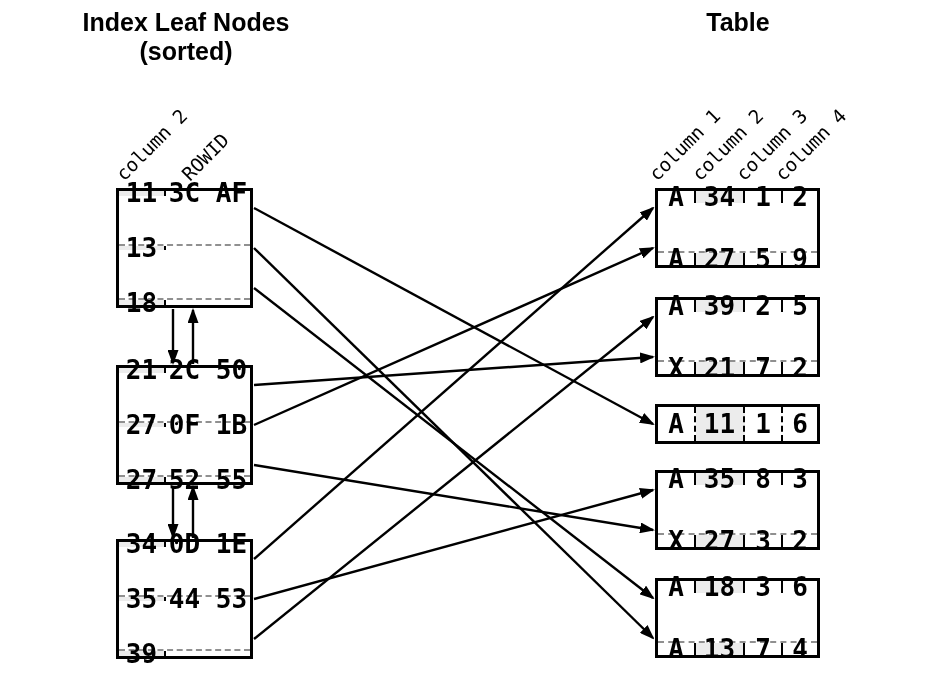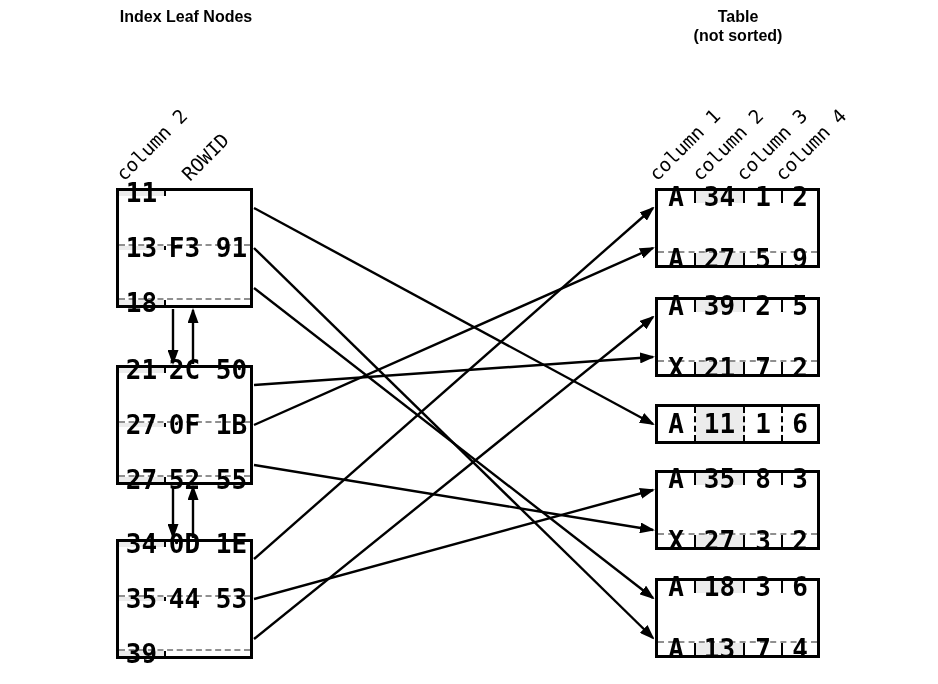--- a/index.html
+++ b/index.html
@@ -3,21 +3,21 @@
 <meta charset="utf-8">
 <style>
   html,body { margin:0; padding:0; background:#ffffff; }
   #diagram {
     position:relative; width:938px; height:684px; background:#fff;
     font-family:"DejaVu Sans Mono", monospace; color:#000; overflow:hidden;
   }
   .title {
     position:absolute; text-align:center;
     font-family:"Liberation Sans", sans-serif; font-weight:bold;
-    font-size:16px; line-height:1.16; color:#000;
+    font-size:25px; line-height:1.16; color:#000;
   }
   .collabel {
     position:absolute; font-family:"DejaVu Sans Mono", monospace;
     font-size:19px; line-height:20px; height:20px; white-space:nowrap;
     transform:rotate(-45deg); transform-origin:0 100%; color:#000;
   }
   .box {
     position:absolute; box-sizing:border-box; border:3px solid #000;
     background:#fff; display:flex; flex-direction:column;
   }
@@ -52,42 +52,42 @@
       <line x1="254" y1="599" x2="653" y2="490" stroke="#000000" stroke-width="2.4" marker-end="url(#ah)"></line>
       <line x1="254" y1="639" x2="653" y2="317" stroke="#000000" stroke-width="2.4" marker-end="url(#ah)"></line>
       <line x1="173" y1="309" x2="173" y2="363" stroke="#000000" stroke-width="2.4" marker-end="url(#ah)"></line>
       <line x1="193" y1="364" x2="193" y2="310" stroke="#000000" stroke-width="2.4" marker-end="url(#ah)"></line>
       <line x1="173" y1="486" x2="173" y2="537" stroke="#000000" stroke-width="2.4" marker-end="url(#ah)"></line>
       <line x1="193" y1="538" x2="193" y2="487" stroke="#000000" stroke-width="2.4" marker-end="url(#ah)"></line>
     </svg>
 
   <div class="title" style="left:36px; top:8px; width:300px;">
     <div>Index Leaf Nodes</div>
+    <div>(sorted)</div>
   </div>
 
   <div class="title" style="left:588px; top:8px; width:300px;">
     <div>Table</div>
-    <div>(not sorted)</div>
   </div>
 
   <div class="collabel" style="left:126px; top:164px;">column 2</div>
   <div class="collabel" style="left:192px; top:164px;">ROWID</div>
 
   <div class="collabel" style="left:659px; top:164px;">column 1</div>
   <div class="collabel" style="left:702px; top:164px;">column 2</div>
   <div class="collabel" style="left:746px; top:164px;">column 3</div>
   <div class="collabel" style="left:785px; top:164px;">column 4</div>
 
 <div class="box" style="left: 116px; top: 188px; width: 137px; height: 120px;">
       <div class="row">
         <div class="cell shade vsep" style="flex: 0 0 47px;">11</div>
+        <div class="cell" style="flex: 1 1 0%;">3C AF</div>
       </div>
       <div class="row rowsep">
         <div class="cell shade vsep" style="flex: 0 0 47px;">13</div>
-        <div class="cell" style="flex: 1 1 0%;">F3 91</div>
       </div>
       <div class="row rowsep">
         <div class="cell shade vsep" style="flex: 0 0 47px;">18</div>
       </div>
     </div>
     <div class="box" style="left: 116px; top: 365px; width: 137px; height: 120px;">
       <div class="row">
         <div class="cell shade vsep" style="flex: 0 0 47px;">21</div>
         <div class="cell" style="flex: 1 1 0%; text-align: center;">2C 50</div>
       </div>

